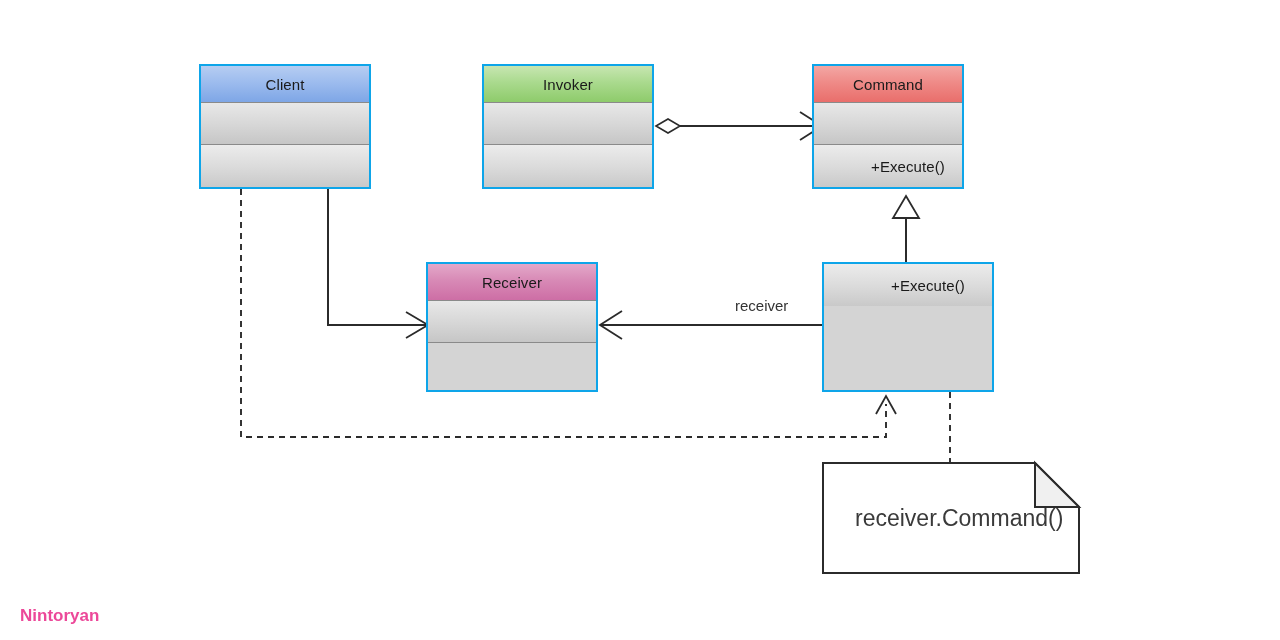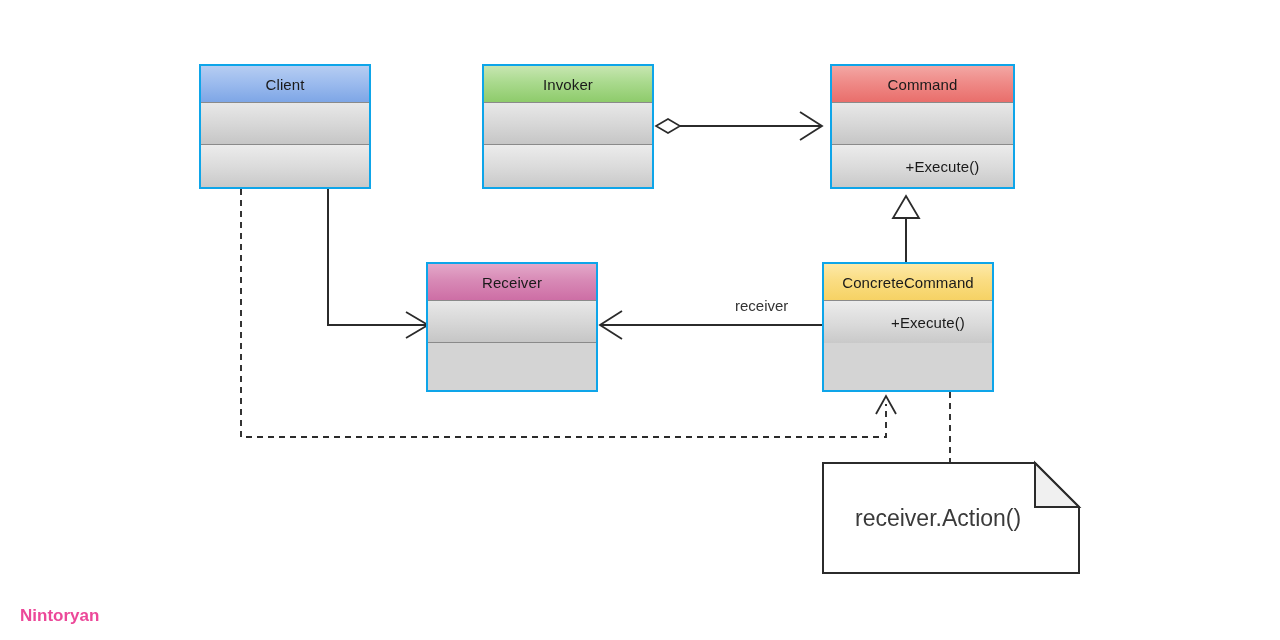--- a/index.html
+++ b/index.html
@@ -126,33 +126,32 @@
   <div class="uml-row uml-mid"></div>
   <div class="uml-row uml-last"></div>
 </div>
 
 <div class="uml-class" style="left:482px; top:64px; width:172px; height:125px;">
   <div class="uml-row uml-head head-green">Invoker</div>
   <div class="uml-row uml-mid"></div>
   <div class="uml-row uml-last"></div>
 </div>
 
-<div class="uml-class" style="left:830px; top:64px; width:185px; height:125px;">
+<div class="uml-class" style="left:812px; top:64px; width:152px; height:125px;">
   <div class="uml-row uml-head head-red">Command</div>
   <div class="uml-row uml-mid"></div>
   <div class="uml-row uml-last">+Execute()</div>
 </div>
 
 <div class="uml-class" style="left:426px; top:262px; width:172px; height:130px;">
   <div class="uml-row uml-head head-pink">Receiver</div>
   <div class="uml-row uml-mid"></div>
 </div>
 
 <div class="uml-class" style="left:822px; top:262px; width:172px; height:130px;">
-  <div class="uml-row uml-head head-yellow">ConcreteCommand</div>
   <div class="uml-row uml-last">+Execute()</div>
 </div>
 
 <div class="edge-label" style="left:735px; top:297px;">receiver</div>
 
-<div class="note-text" style="left:855px; top:505px;">receiver.Action()</div>
+<div class="note-text" style="left:855px; top:505px;">receiver.Command()</div>
 
 <div class="watermark" style="left:20px; top:606px;">Nintoryan</div>
 
 </body></html>

